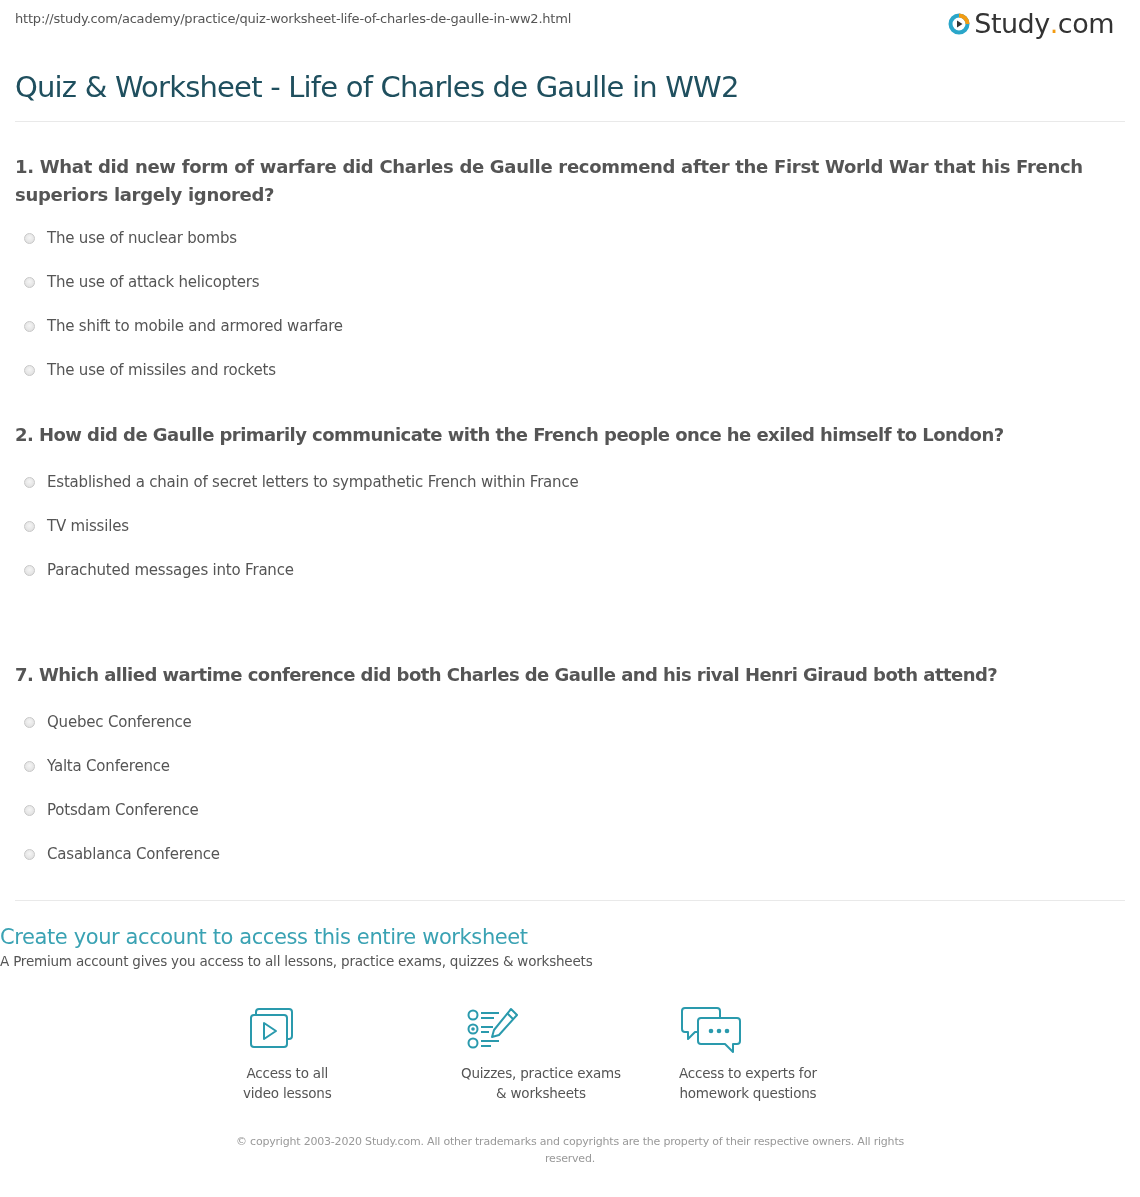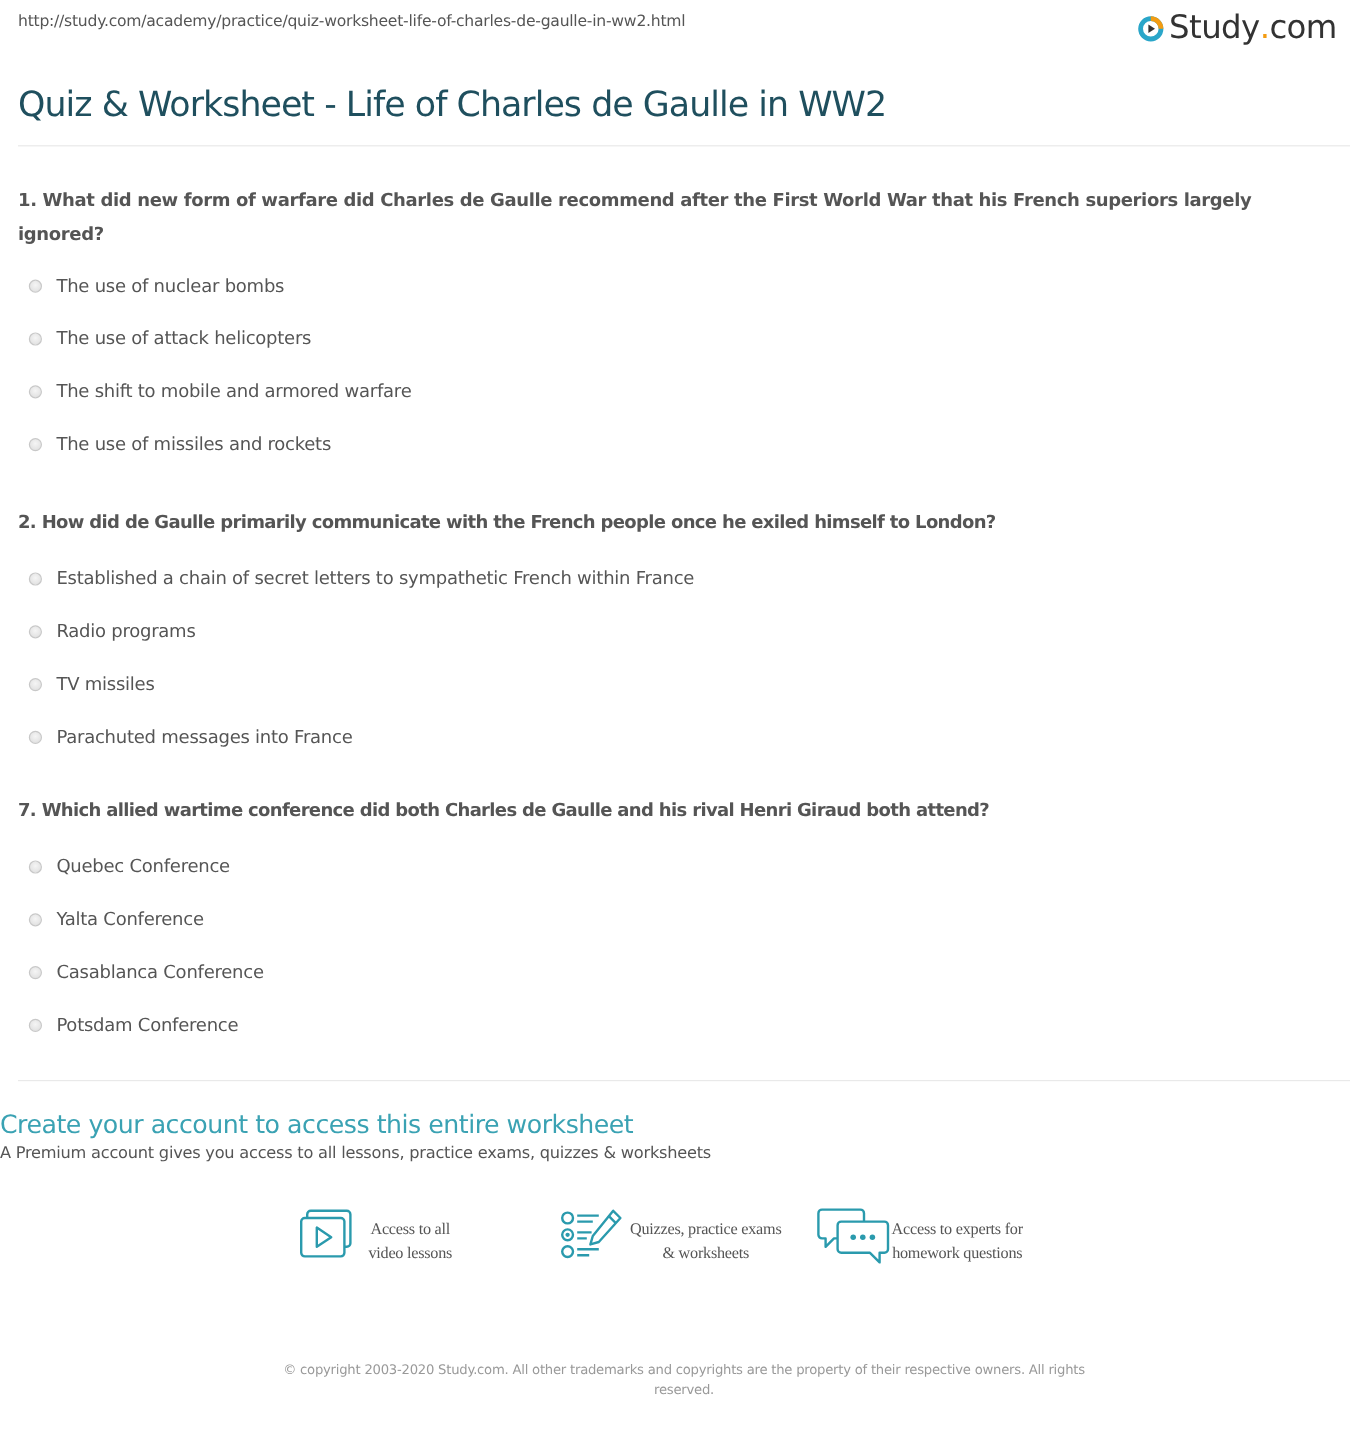--- a/index.html
+++ b/index.html
@@ -28,21 +28,21 @@
     }
     .divider {
       position: absolute; left: 15px; right: 15px; height: 1px; background: #e9e9e9;
     }
     .divider.top { top: 121px; }
     .divider.bottom { top: 900px; }
 
     .question { position: absolute; left: 15px; right: 40px; }
     .question h2 {
       font-family: "DejaVu Sans", sans-serif;
-      font-size: 15px; font-weight: bold; color: #555; line-height: 28px;
+      font-size: 18px; font-weight: bold; color: #555; line-height: 28px;
       letter-spacing: -0.3px;
     }
     .q1 { top: 153px; }
     .q2 { top: 421px; }
     .q3 { top: 661px; }
     .q2 h2, .q3 h2 { letter-spacing: -0.55px; }
 
     .choices { list-style: none; }
     .choice {
       display: flex; align-items: center; height: 44px;
@@ -68,21 +68,21 @@
     }
     .cta-sub {
       font-size: 13.5px; color: #555; margin-top: 1px; letter-spacing: -0.2px;
     }
 
     .features {
       position: absolute; top: 1005px; left: 0; right: 0;
       display: flex; justify-content: center;
     }
     .feature {
-      width: 218px; display: flex; flex-direction: row; align-items: center; font-family: Liberation Serif, serif;
+      width: 218px; display: flex; flex-direction: column; align-items: flex-start;
     }
     .feature svg { width: 64px; height: 52px; }
     .feature-label {
       margin-top: 6px; text-align: center; font-size: 13.5px; color: #555;
       line-height: 20px; letter-spacing: -0.2px;
     }
 
     .copyright {
       position: absolute; top: 1133px; left: 215px; right: 215px;
       text-align: center; font-size: 11px; color: #999; line-height: 17px;
@@ -132,24 +132,20 @@
 
 <div class="question q2">
   <h2>2. How did de Gaulle primarily communicate with the French people once he exiled himself to London?</h2>
   <ul class="choices">
     <li class="choice">
         <span class="radio"></span>
         <span>Established a chain of secret letters to sympathetic French within France</span>
       </li>
     <li class="choice">
         <span class="radio"></span>
-        <span>Radio programs</span>
-      </li>
-    <li class="choice">
-        <span class="radio"></span>
         <span>TV missiles</span>
       </li>
     <li class="choice">
         <span class="radio"></span>
         <span>Parachuted messages into France</span>
       </li>
   </ul>
 </div>
 
 <div class="question q3">
@@ -158,25 +154,25 @@
     <li class="choice">
         <span class="radio"></span>
         <span>Quebec Conference</span>
       </li>
     <li class="choice">
         <span class="radio"></span>
         <span>Yalta Conference</span>
       </li>
     <li class="choice">
         <span class="radio"></span>
+        <span>Potsdam Conference</span>
+      </li>
+    <li class="choice">
+        <span class="radio"></span>
         <span>Casablanca Conference</span>
-      </li>
-    <li class="choice">
-        <span class="radio"></span>
-        <span>Potsdam Conference</span>
       </li>
   </ul>
 </div>
 
 <div class="divider bottom"></div>
 
 <div class="cta">
   <div class="cta-title">Create your account to access this entire worksheet</div>
   <div class="cta-sub">A Premium account gives you access to all lessons, practice exams, quizzes &amp; worksheets</div>
 </div>

